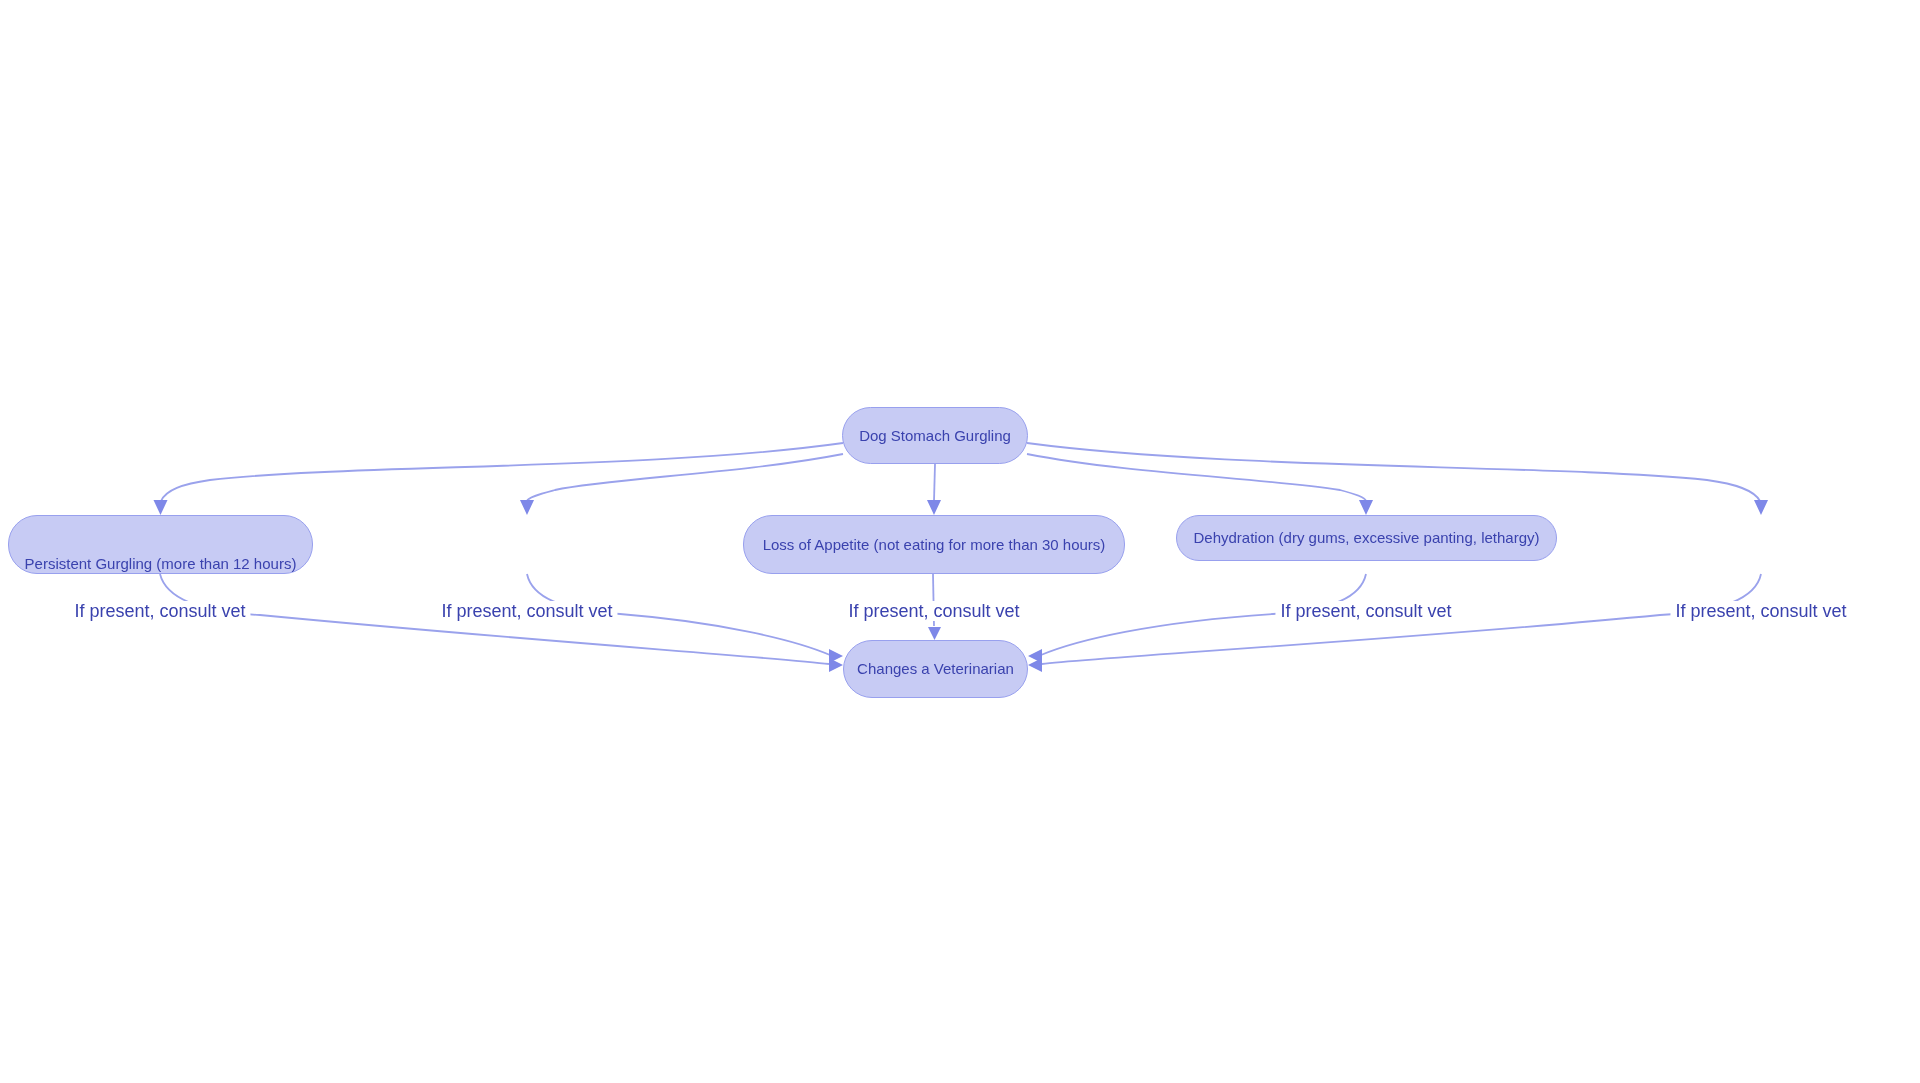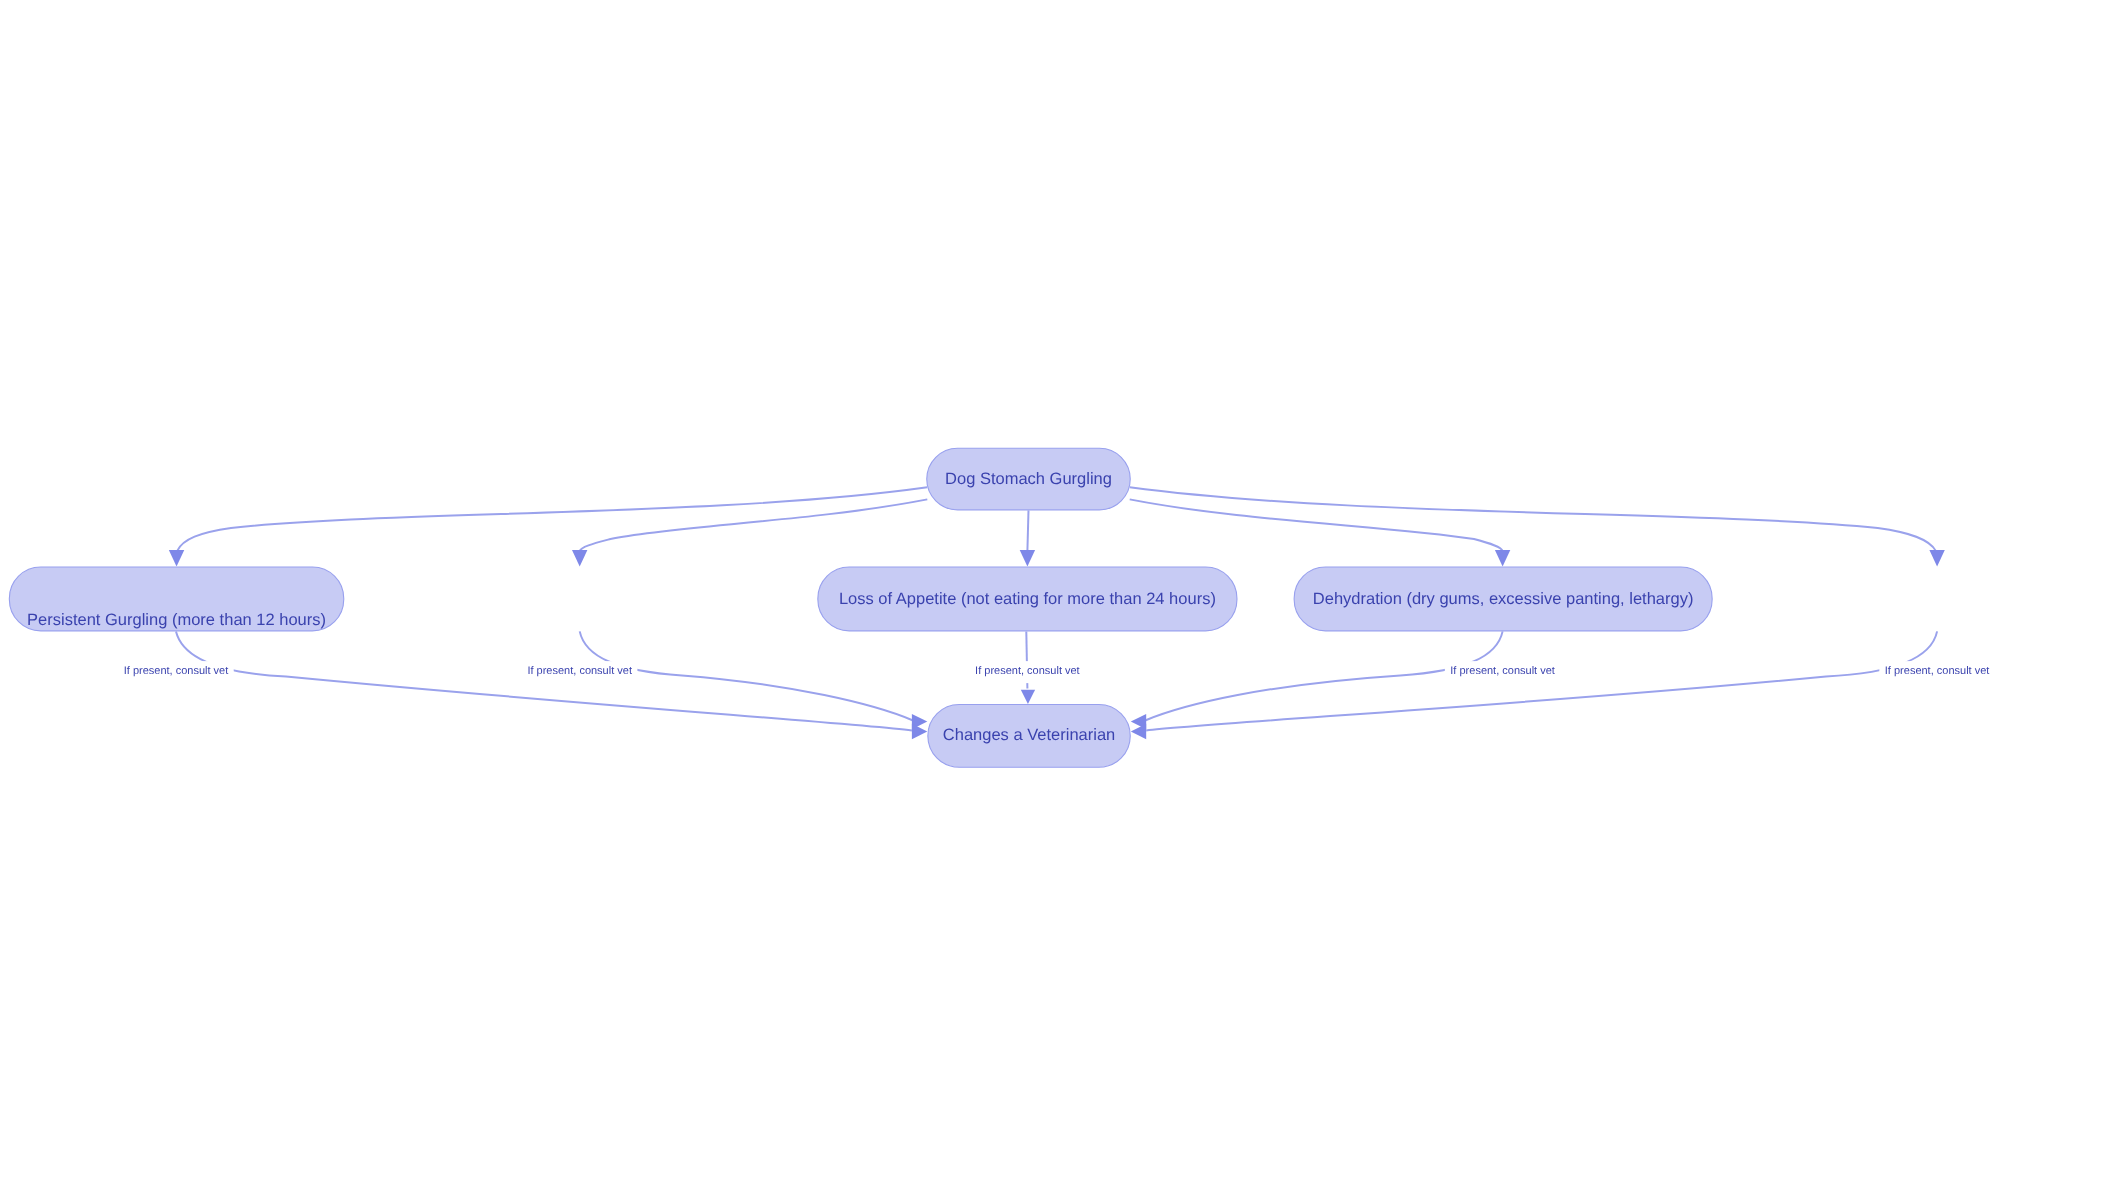--- a/index.html
+++ b/index.html
@@ -56,21 +56,21 @@
     white-space: nowrap;
     text-align: center;
   }
   .edge-label {
     position: absolute;
     z-index: 2;
     transform: translateX(-50%);
     background: var(--bg);
     padding: 0 5px;
     color: var(--label-text);
-    font-size: 10px;
+    font-size: 18px;
     line-height: 20px;
     white-space: nowrap;
   }
 </style>
 </head>
 <body>
 
 <div class="canvas">
 
   <svg class="edges" width="1920" height="1083" viewBox="0 0 1920 1083">
@@ -101,24 +101,24 @@
   <div class="node" style="left:842px; top:395px; width:186px; height:57px;">
     <span>Dog Stomach Gurgling</span>
   </div>
 
   <div class="node" style="left:8px; top:503px; width:305px; height:59px;align-items:flex-end;">
     <span>Persistent Gurgling (more than 12 hours)</span>
   </div>
 
 
   <div class="node" style="left:743px; top:503px; width:382px; height:59px;">
-    <span>Loss of Appetite (not eating for more than 24 hours)</span>
+    <span>Loss of Appetite (not eating for more than 30 hours)</span>
   </div>
 
-  <div class="node" style="left:1176px; top:503px; width:381px; height:59px;">
+  <div class="node" style="left:1176px; top:503px; width:381px; height:46px;">
     <span>Dehydration (dry gums, excessive panting, lethargy)</span>
   </div>
 
 
   <div class="node" style="left:843px; top:628px; width:185px; height:58px;">
     <span>Changes a Veterinarian</span>
   </div>
 
   <div class="edge-label" style="left:160px; top:589px;">If present, consult vet</div>
   <div class="edge-label" style="left:527px; top:589px;">If present, consult vet</div>

